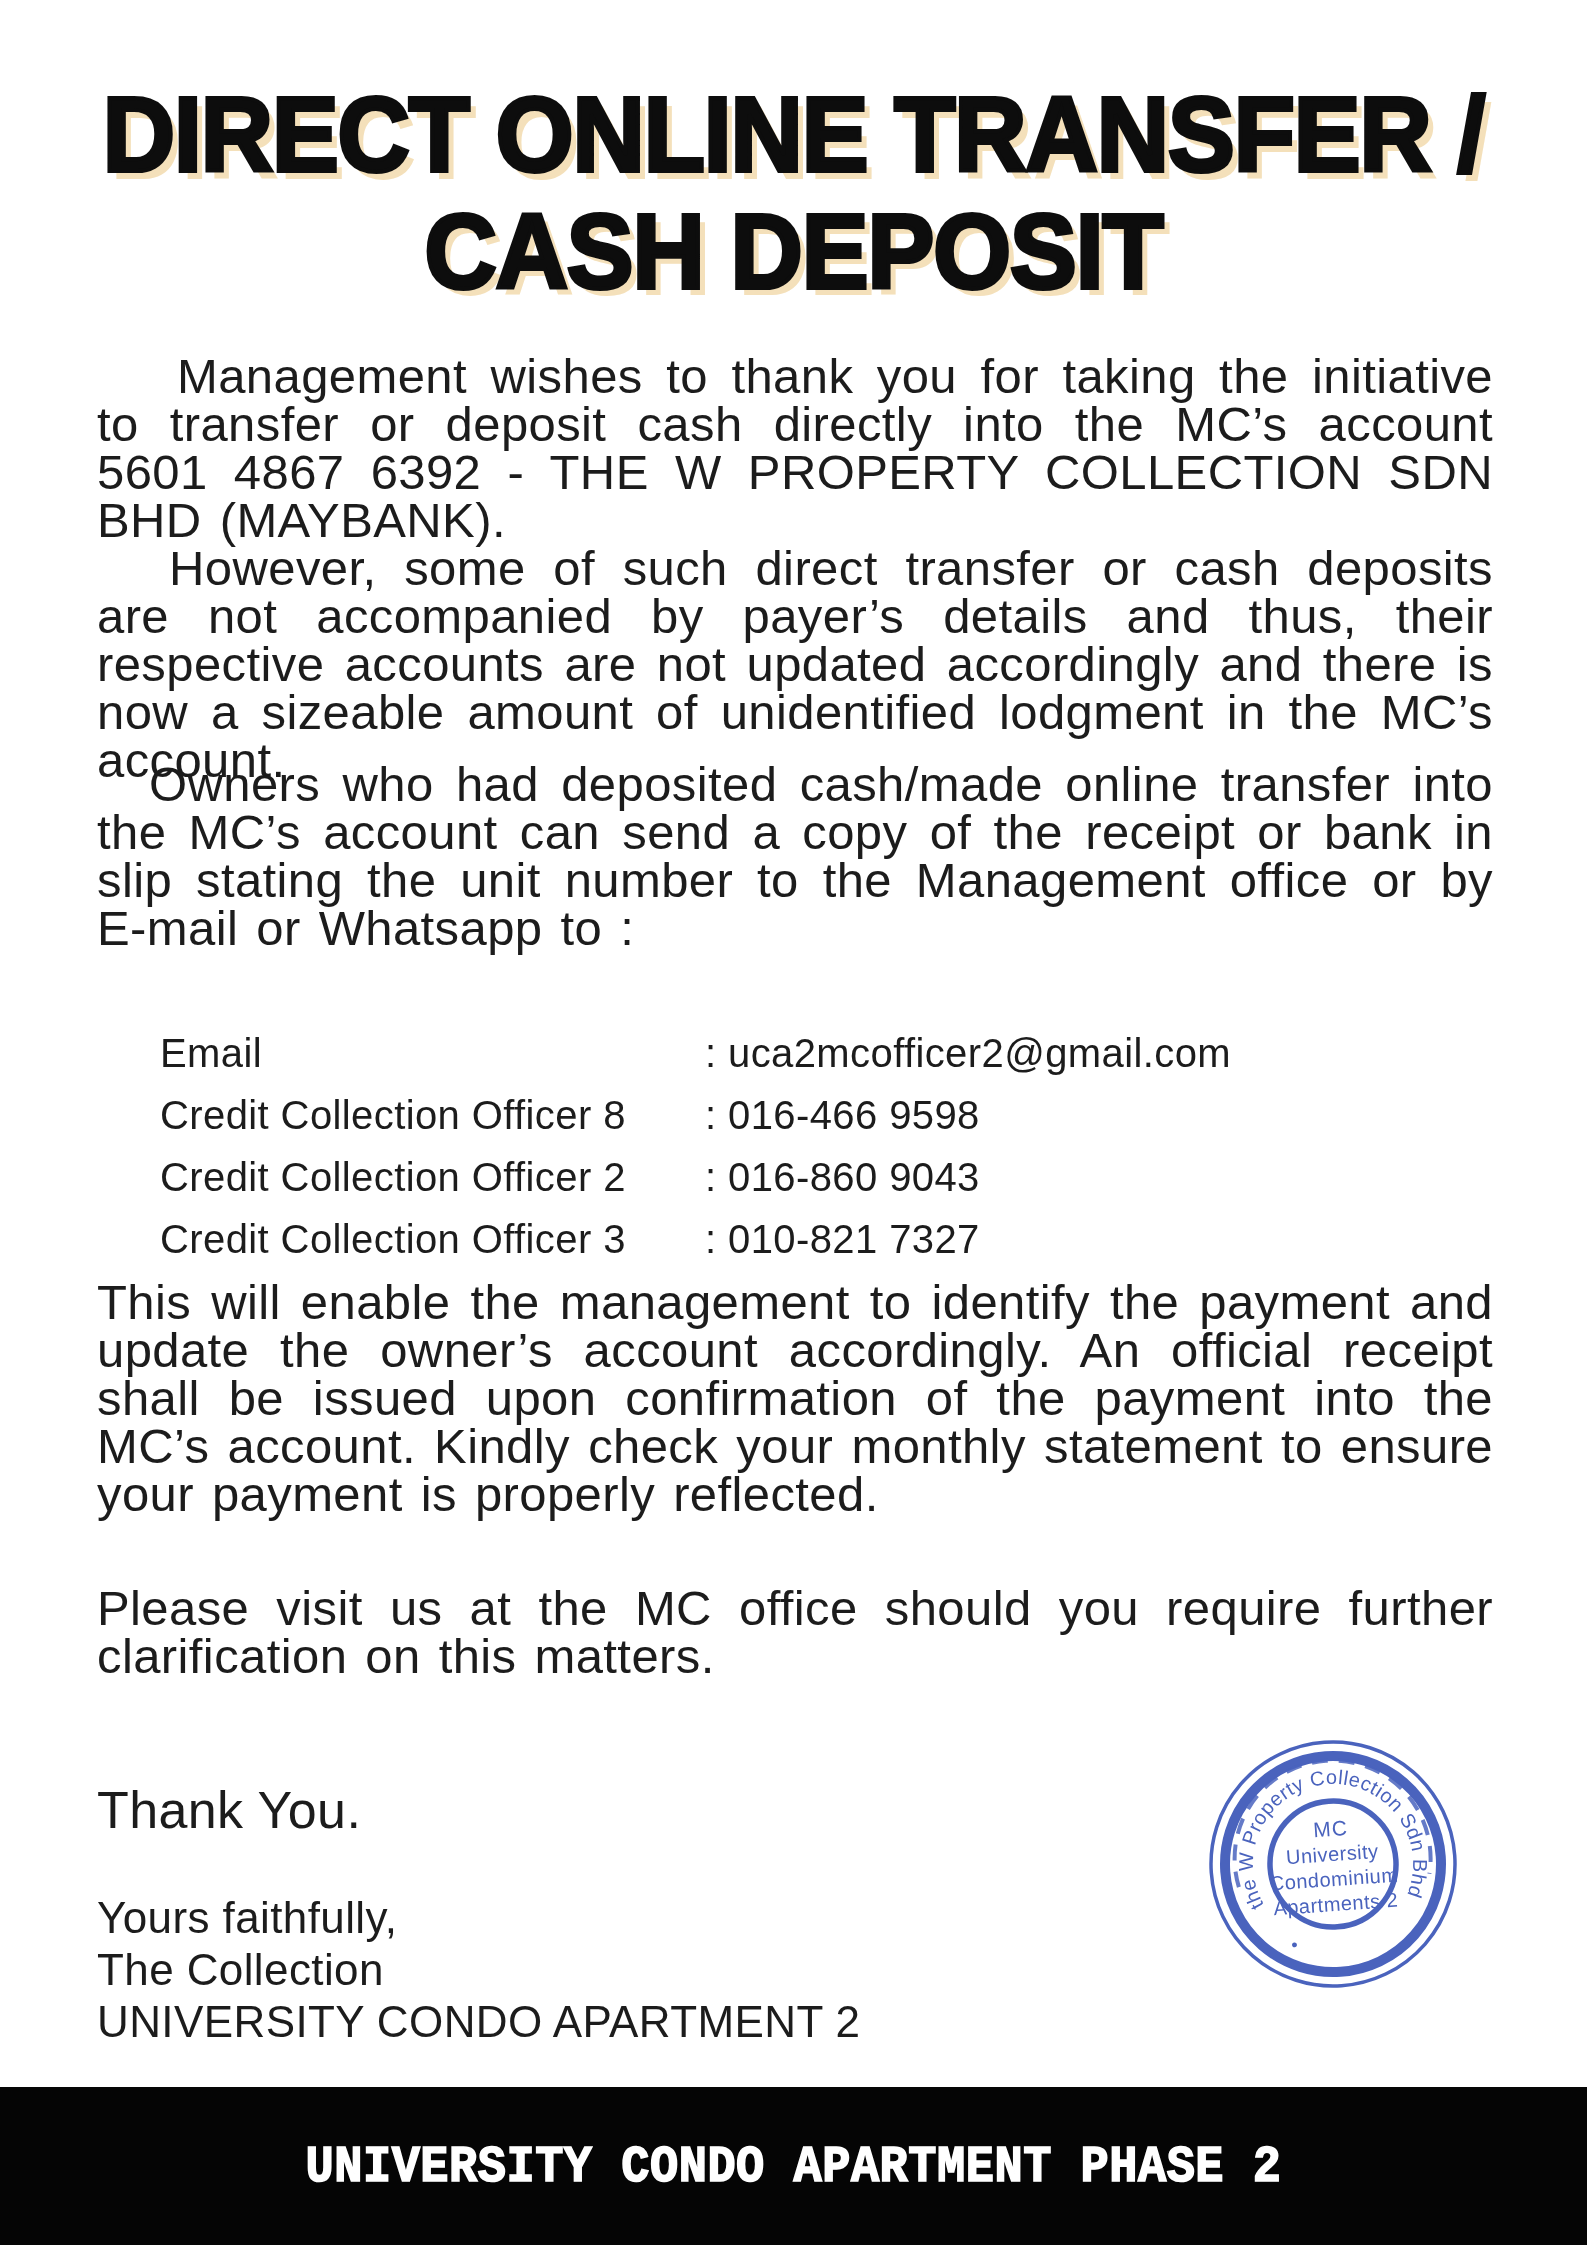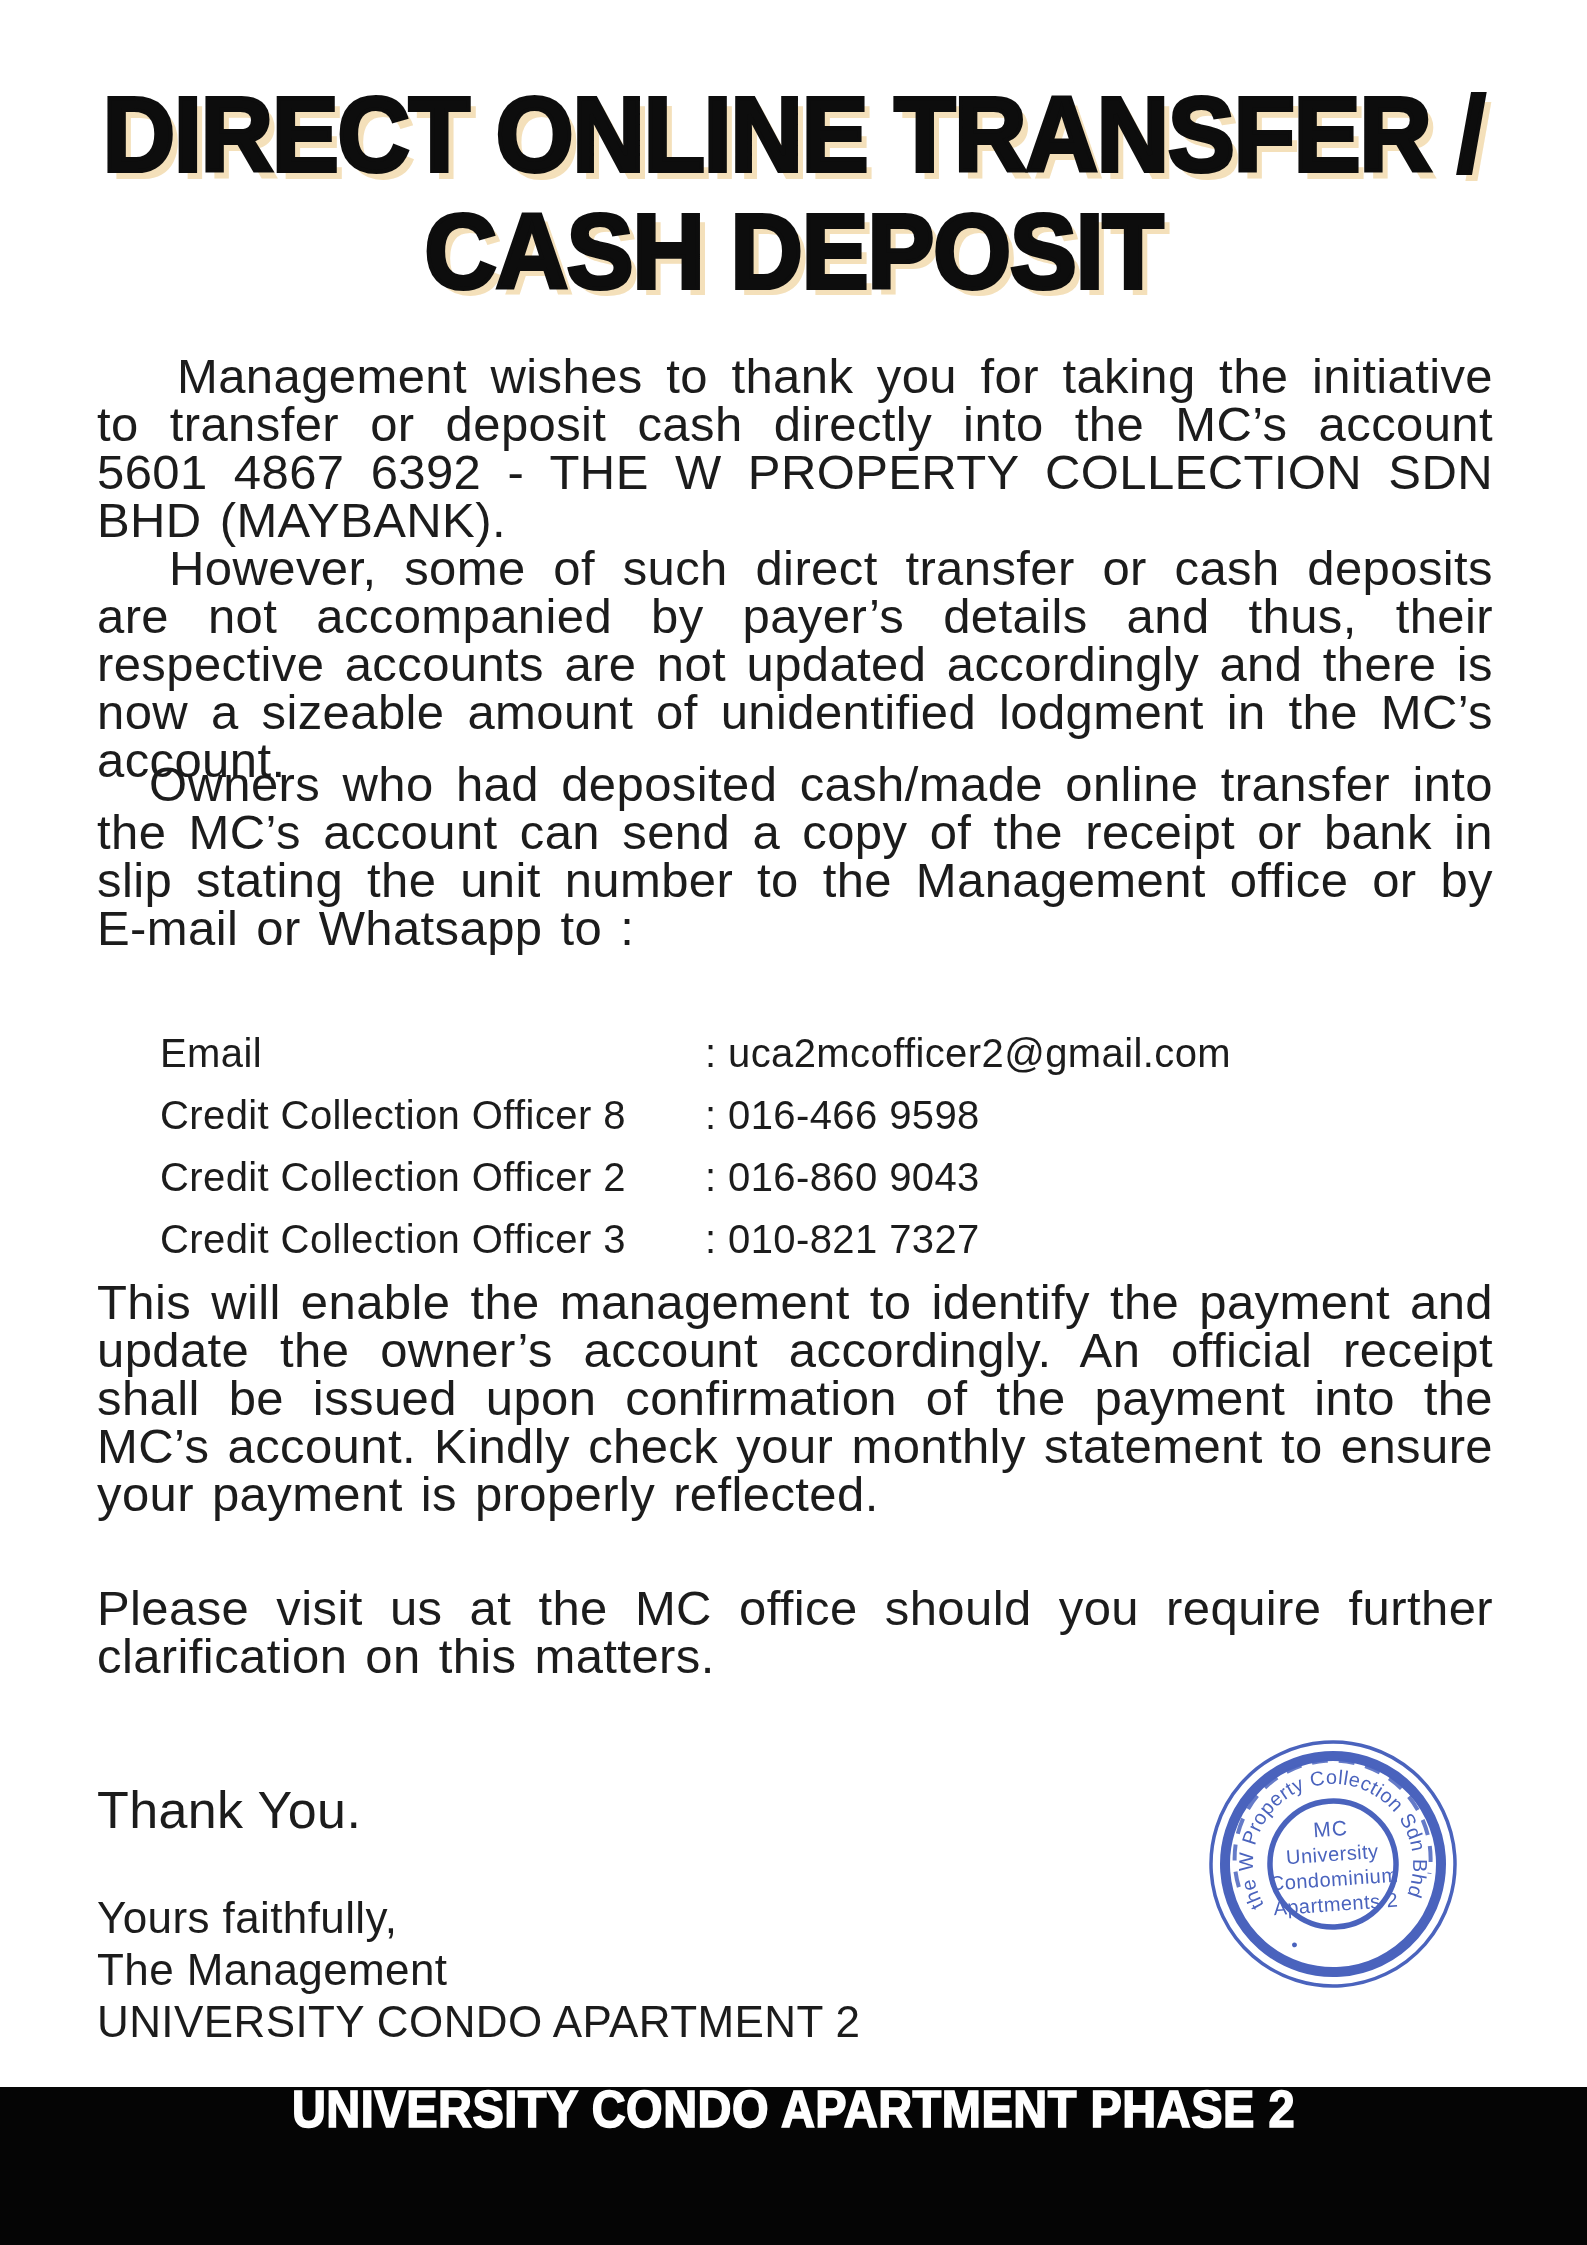--- a/index.html
+++ b/index.html
@@ -96,21 +96,23 @@
 
   
   .footer {
     position: absolute;
     left: 0;
     bottom: 0;
     width: 100%;
     height: 158px;
     background: #050505;
     display: flex;
+    align-items: center;
     justify-content: center;
+    font-family: Liberation Mono, monospace;
   }
   .footer-text {
     color: #ffffff;
     font-size: 47px;
     font-weight: bold;
     letter-spacing: 0.5px;
     -webkit-text-stroke: 1.5px #ffffff;
     transform: scaleY(1.12);
     white-space: nowrap;
   }
@@ -158,21 +160,21 @@
   </div>
 
   <div class="body-block" style="top:1584px">
     <p>Please visit us at the MC office should you require further clarification on this matters.</p>
   </div>
 
   <div class="thank-you">Thank You.</div>
 
   <div class="closing">
     <div>Yours faithfully,</div>
-    <div>The Management</div>
+    <div>The Collection</div>
     <div>UNIVERSITY CONDO APARTMENT 2</div>
   </div>
 
   <svg class="stamp" viewBox="0 0 256 256">
     <g transform="rotate(-4 128 128)" stroke="#3b56b8" fill="none">
       <circle cx="128" cy="128" r="122" stroke-width="3.5"></circle>
       <circle cx="128" cy="128" r="108" stroke-width="10"></circle>
       <path d="M 32.5 144.5 A 98 98 0 1 1 223.5 144.5" stroke-width="4" stroke-dasharray="16 11" stroke-opacity="0.85"></path>
       <circle cx="128" cy="128" r="63" stroke-width="5.5"></circle>
       <path id="ringTextPath" d="M 66.7 179.4 A 80 80 0 1 1 189.3 179.4" stroke="none"></path>

